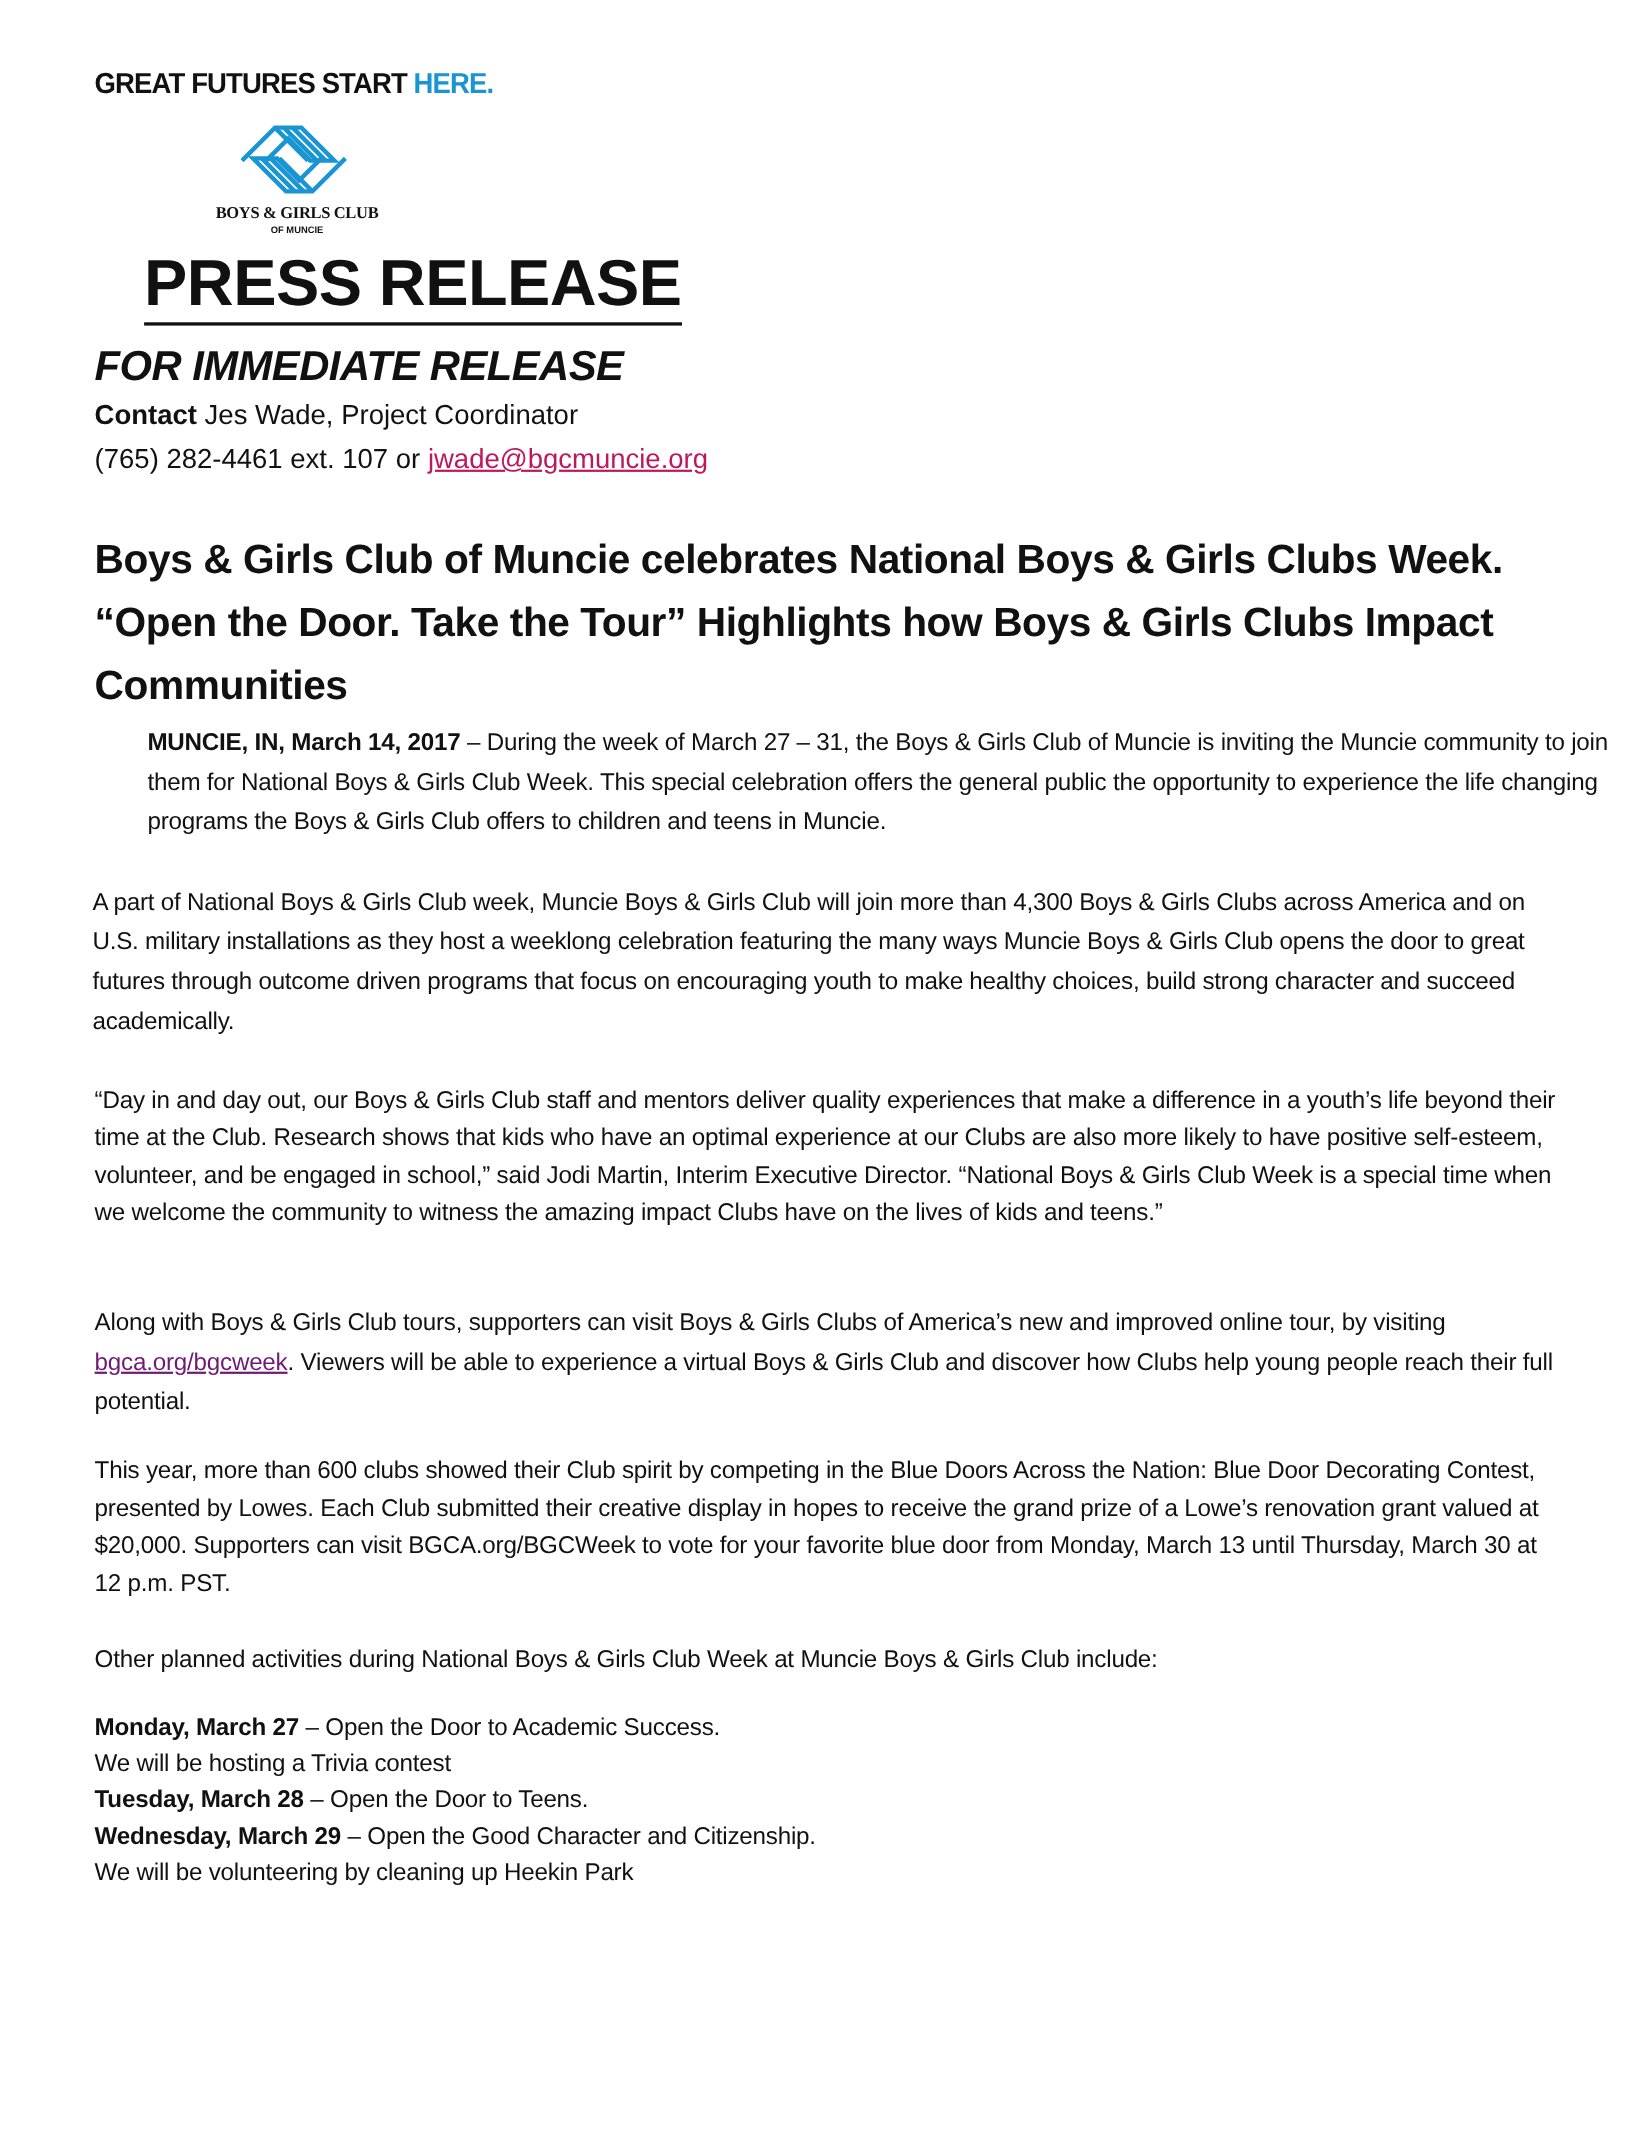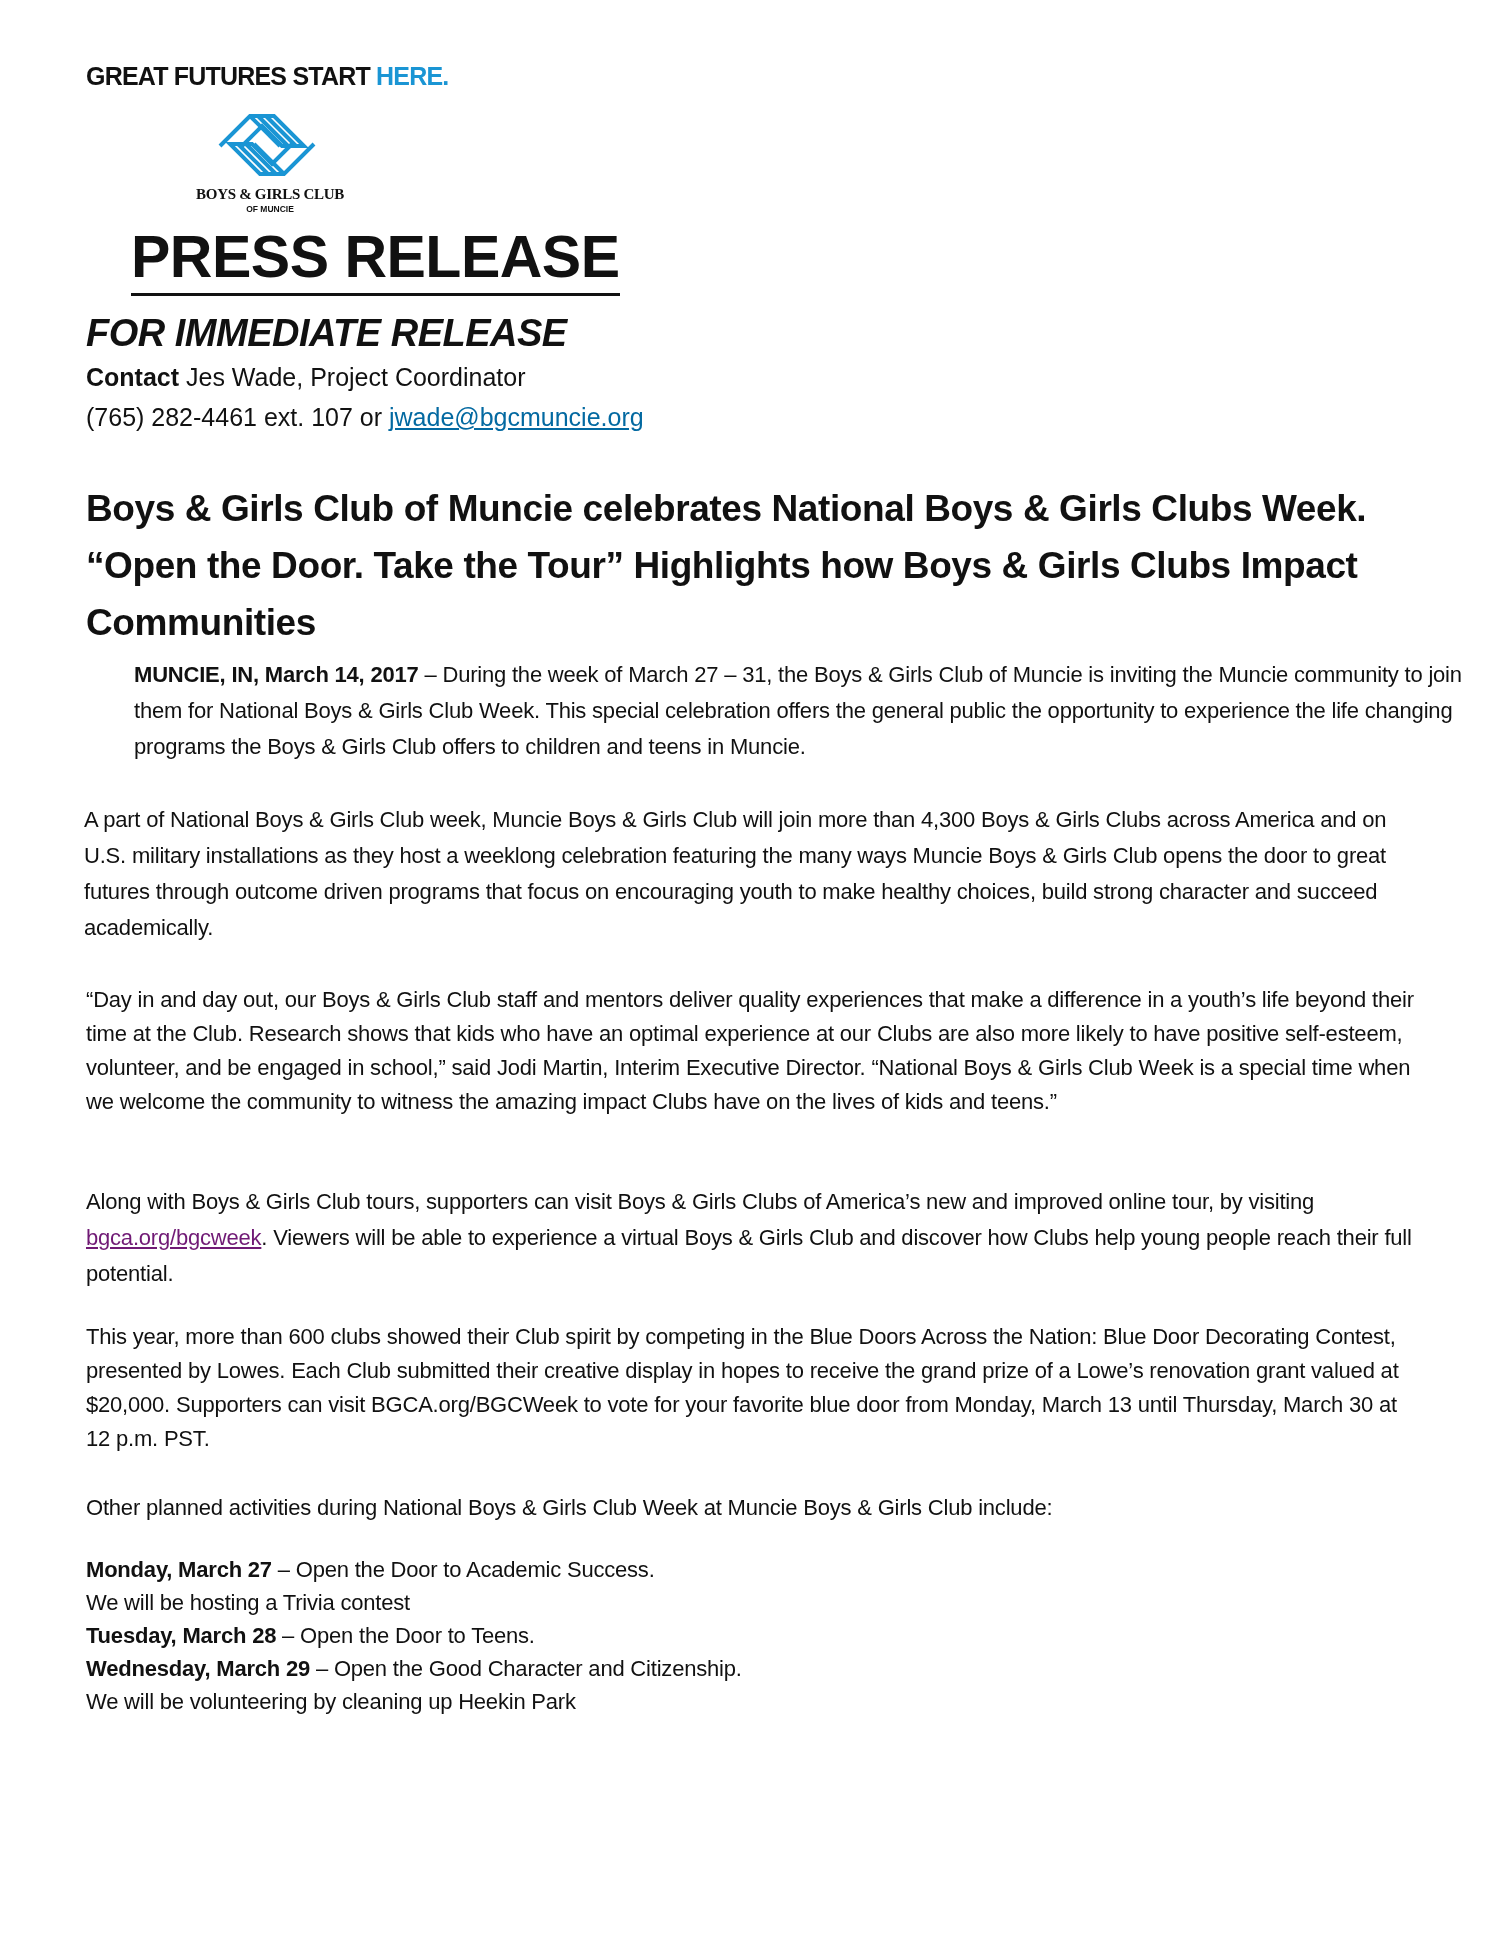--- a/index.html
+++ b/index.html
@@ -18,21 +18,21 @@
     .logo .sub { position: absolute; left: 0; top: 96px; width: 180px; text-align: center;
                  font-family: "Liberation Sans", sans-serif; font-weight: 700; font-size: 8.5px; }
 
     .press-title { position: absolute; left: 95px; top: 228px; font-size: 59px; font-weight: 700;
                    letter-spacing: -0.5px; line-height: 1; padding-bottom: 6px; border-bottom: 3px solid #111; margin-left: 36px; }
     .immediate { position: absolute; left: 86px; top: 312px; font-size: 38px; font-weight: 700; font-style: italic;
                  letter-spacing: -0.5px; }
     .contact { position: absolute; left: 86px; top: 363px; font-size: 25px; }
     .contact b { font-weight: 700; }
     .phone { position: absolute; left: 86px; top: 403px; font-size: 25px; }
-    .phone a { color: #0369a1; text-decoration: underline; text-align: right; }
+    .phone a { color: #be185d; text-decoration: underline; text-align: right; }
 
     .headline { position: absolute; left: 86px; top: 480px; width: 1330px; font-size: 37px; font-weight: 700;
                 line-height: 57px; letter-spacing: -0.4px; }
 
     .body { position: absolute; left: 86px; width: 1340px; font-size: 22px; line-height: 36px; letter-spacing: -0.2px; }
     .body b { font-weight: 700; }
     .body a { color: #701a75; text-decoration: underline; }
 
     .p1 { top: 657px; margin-left: 48px; }
     .p2 { top: 802px; left: 84px; }

